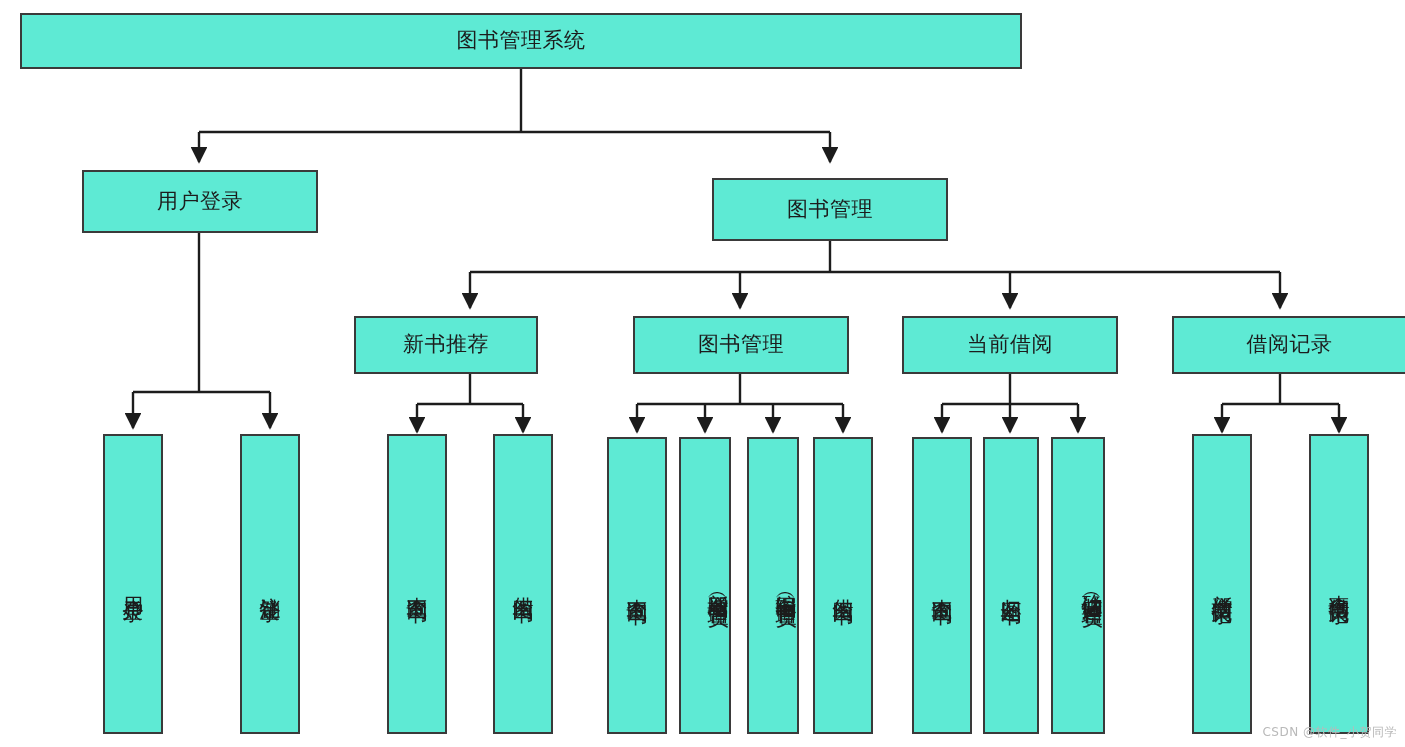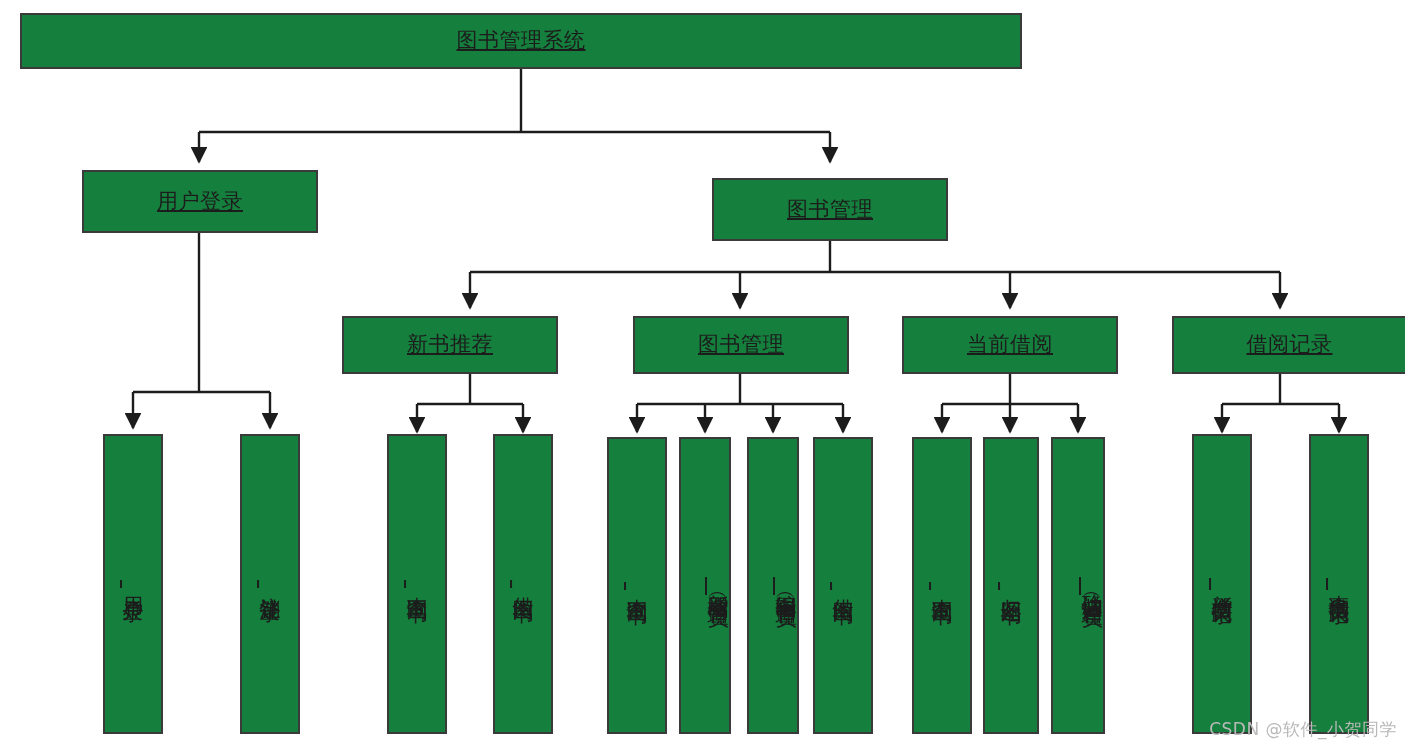--- a/index.html
+++ b/index.html
@@ -16,29 +16,28 @@
     width: 1405px;
     height: 747px;
     background: #ffffff;
     overflow: hidden;
   }
   
   .node {
     position: absolute;
     box-sizing: border-box;
     border: 2.5px solid #3a3a3a;
-    background: #15803d;
+    background: #5eead4;
     color: #1c1c1c;
     display: flex;
     align-items: center;
     justify-content: center;
     text-align: center;
     letter-spacing: 0.5px;
     z-index: 3;
-    text-decoration: underline;
   }
   .node.h {
     font-size: 21px;
     line-height: 1.2;
     writing-mode: horizontal-tb;
   }
   .node.v {
     font-size: 21px;
     line-height: 1.05;
     writing-mode: vertical-rl;
@@ -67,21 +66,21 @@
     width: 1405px;
     height: 747px;
     z-index: 1;
     pointer-events: none;
   }
   
   .watermark {
     position: absolute;
     right: 8px;
     bottom: 6px;
-    font-size: 17px;
+    font-size: 12px;
     color: #b9b9b9;
     letter-spacing: 0.5px;
     z-index: 5;
     white-space: nowrap;
     text-align: center;
   }
 </style>
 </head>
 <body>
 
@@ -144,21 +143,21 @@
   </div>
 
   <div class="node h" style="left:82px; top:170px; width:236px; height:63px;">
     <span class="lbl">用户登录</span>
   </div>
 
   <div class="node h" style="left:712px; top:170px; width:236px; height:63px;margin-top:8px;">
     <span class="lbl">图书管理</span>
   </div>
 
-  <div class="node h" style="left:342px; top:316px; width:216px; height:58px;">
+  <div class="node h" style="left:354px; top:316px; width:184px; height:58px;">
     <span class="lbl">新书推荐</span>
   </div>
 
   <div class="node h" style="left:633px; top:316px; width:216px; height:58px;">
     <span class="lbl">图书管理</span>
   </div>
 
   <div class="node h" style="left:902px; top:316px; width:216px; height:58px;">
     <span class="lbl">当前借阅</span>
   </div>

